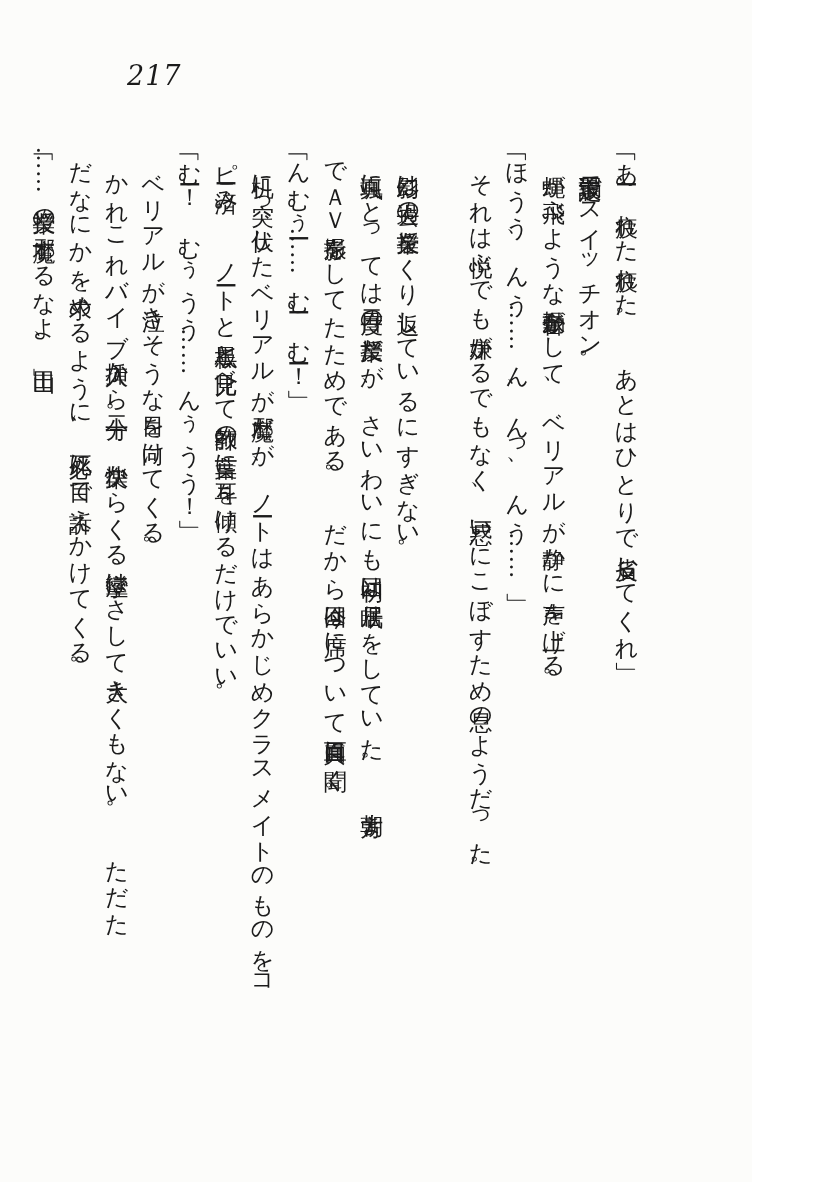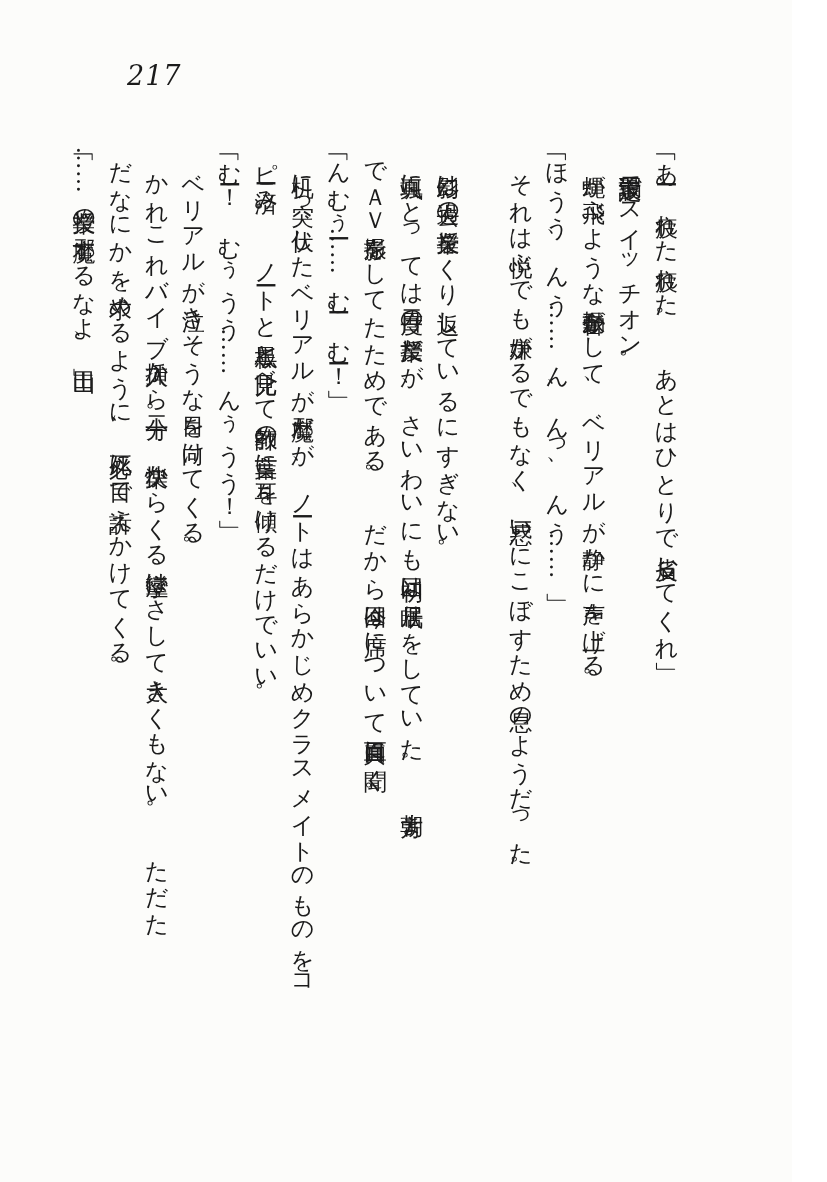--- a/index.html
+++ b/index.html
@@ -8,21 +8,20 @@
     background: #ffffff;
   }
   .page {
     position: relative;
     width: 752px;
     height: 1182px;
     background: #fcfcfa;
     overflow: hidden;
     font-family: "DejaVu Serif", "Liberation Serif", serif;
     color: #1b1b1b;
-    padding-left: 40px;
   }
   .page-number {
     position: absolute;
     left: 127px;
     top: 60px;
     font-size: 27px;
     font-style: italic;
     letter-spacing: 1px;
     color: #1b1b1b;
   }

